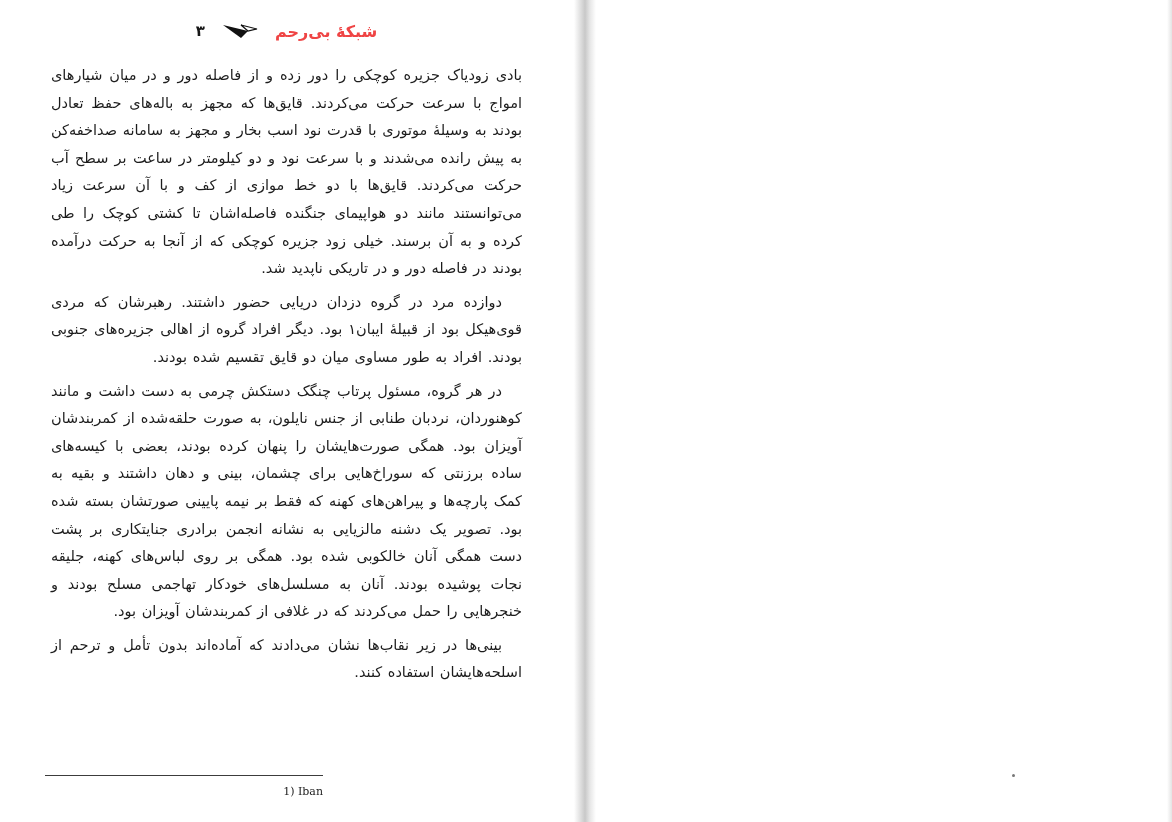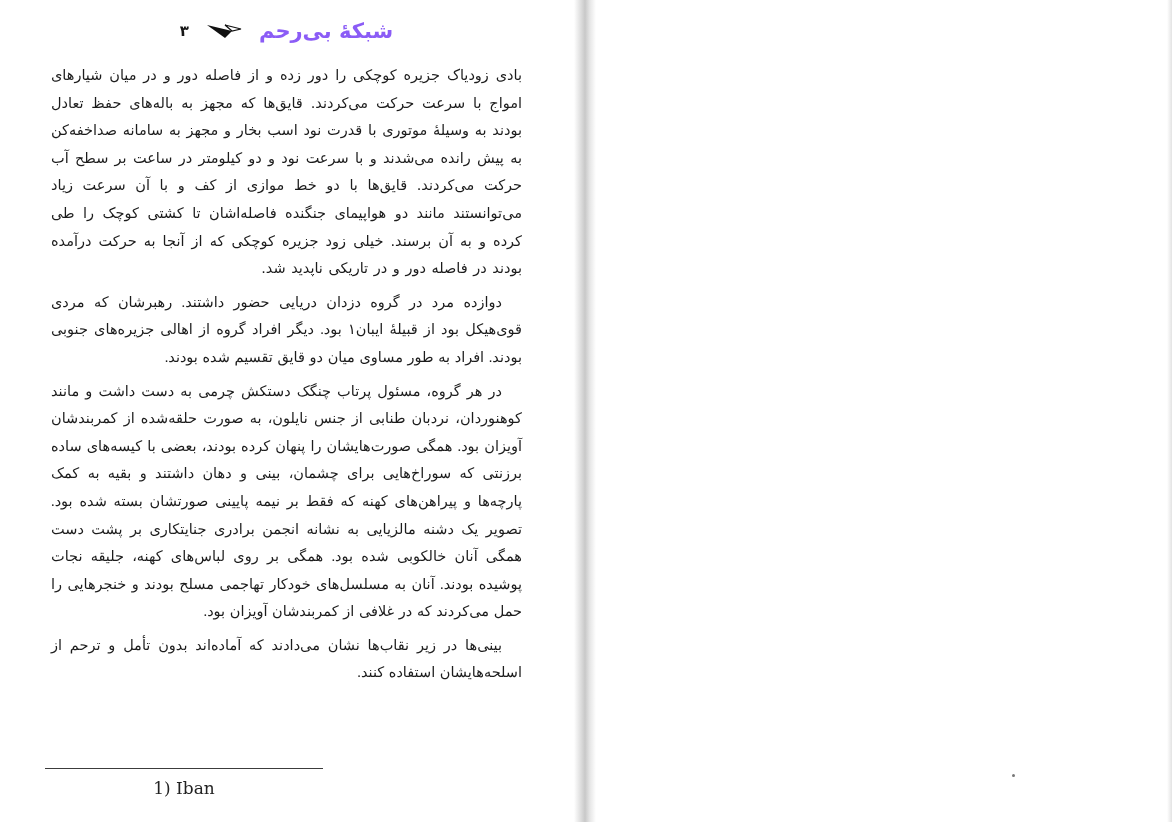--- a/index.html
+++ b/index.html
@@ -23,44 +23,44 @@
     position:absolute;right:0;top:0;width:5px;height:822px;
     background:linear-gradient(90deg,rgba(255,255,255,0),#e3e3e3);
   }
 
   .page-header{
     position:absolute;top:19px;height:24px;
     display:flex;align-items:center;justify-content:center;gap:17px;
   }
   #left-header{left:45px;width:483px;}
   .running-title{
-    direction:rtl;font-size:21px;font-weight:bold;color:#8b5cf6;white-space:nowrap;
+    direction:rtl;font-size:16px;font-weight:bold;color:#ef4444;white-space:nowrap;
   }
   .page-num{font-size:15px;font-weight:bold;color:#161616;}
   .ornament{display:inline-block;line-height:0;}
   .ornament.mirrored svg{transform:scaleX(-1);}
 
   .text-block{
     position:absolute;top:56px;height:702px;overflow:hidden;
     direction:rtl;text-align:justify;
     font-size:14.5px;line-height:27.6px;
     color:#1c1c1c;
     word-spacing:1px;
   }
   #left-text{left:45px;width:483px;}
   .text-block p{margin:6px;padding:0;}
-  .text-block p.indent{text-indent:20px;font-family:Liberation Serif, serif;}
+  .text-block p.indent{text-indent:20px;}
 
   .footnote{position:absolute;bottom:24px;}
   #left-footnote{left:45px;}
   .fn-rule{width:278px;height:0;border-top:1.6px solid #3c3c3c;margin-bottom:9px;}
   .fn-text{
-    direction:ltr;text-align:center;
+    direction:ltr;text-align:right;
     font-family:"DejaVu Serif",serif;
-    font-size:17px;color:#222222;
+    font-size:11px;color:#222222;
   }
   .artifact-dot{
     position:absolute;left:1012px;top:774px;width:3px;height:3px;
     background:#777777;border-radius:50%;
   }
 </style>
 </head>
 <body>
 
 <div class="spread">

